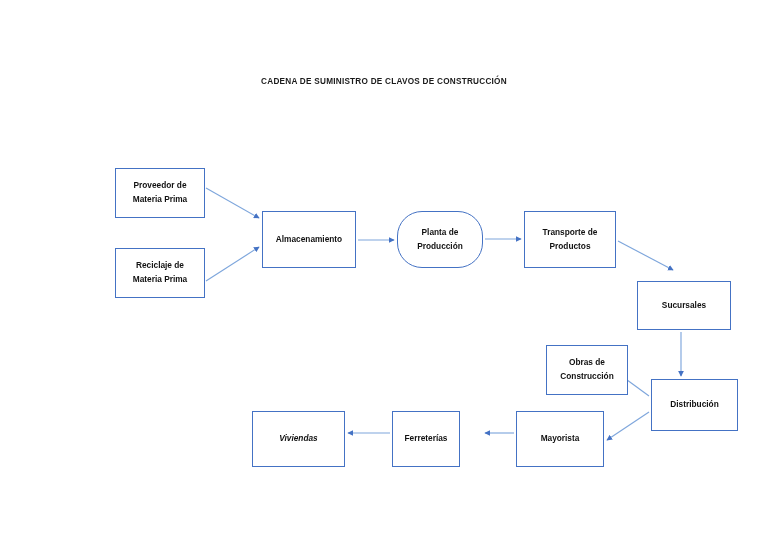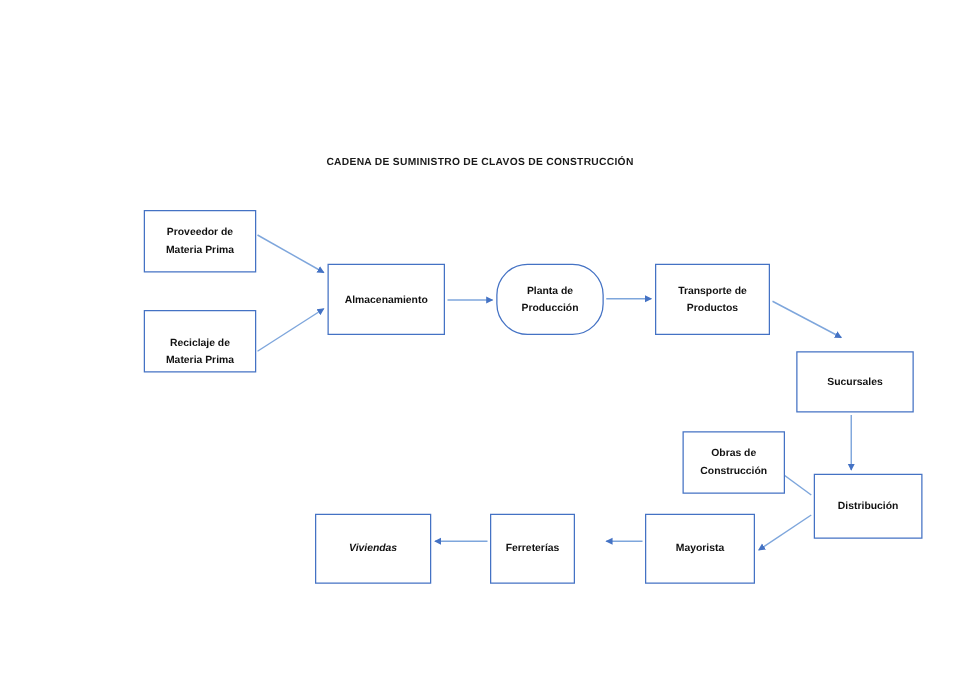--- a/index.html
+++ b/index.html
@@ -25,21 +25,20 @@
     position: absolute;
     left: 0;
     top: 77px;
     width: 768px;
     text-align: center;
     font-size: 8.2px;
     font-weight: bold;
     letter-spacing: 0.25px;
     color: #1a1a1a;
     white-space: nowrap;
-    margin-top: 48px;
   }
   .node {
     position: absolute;
     box-sizing: border-box;
     background: #ffffff;
     border: 1px solid #4472C4;
     display: flex;
     align-items: center;
     justify-content: center;
     text-align: center;
@@ -89,21 +88,21 @@
       </g>
   </svg>
 
   <div id="node-group">
       <div class="node" style="left: 115px; top: 168px; width: 90px; height: 50px; border-color: rgb(68, 114, 196);">
         <div>
           <span class="lbl">Proveedor de</span>
           <span class="lbl">Materia Prima</span>
         </div>
       </div>
-      <div class="node" style="left: 115px; top: 248px; width: 90px; height: 50px; border-color: rgb(68, 114, 196); align-items: flex-end;">
+      <div class="node" style="left: 115px; top: 248px; width: 90px; height: 50px; border-color: rgb(68, 114, 196);">
         <div>
           <span class="lbl">Reciclaje de</span>
           <span class="lbl">Materia Prima</span>
         </div>
       </div>
       <div class="node" style="left: 262px; top: 211px; width: 94px; height: 57px; border-color: rgb(68, 114, 196); text-align: right;">
         <div>
           <span class="lbl">Almacenamiento</span>
         </div>
       </div>

